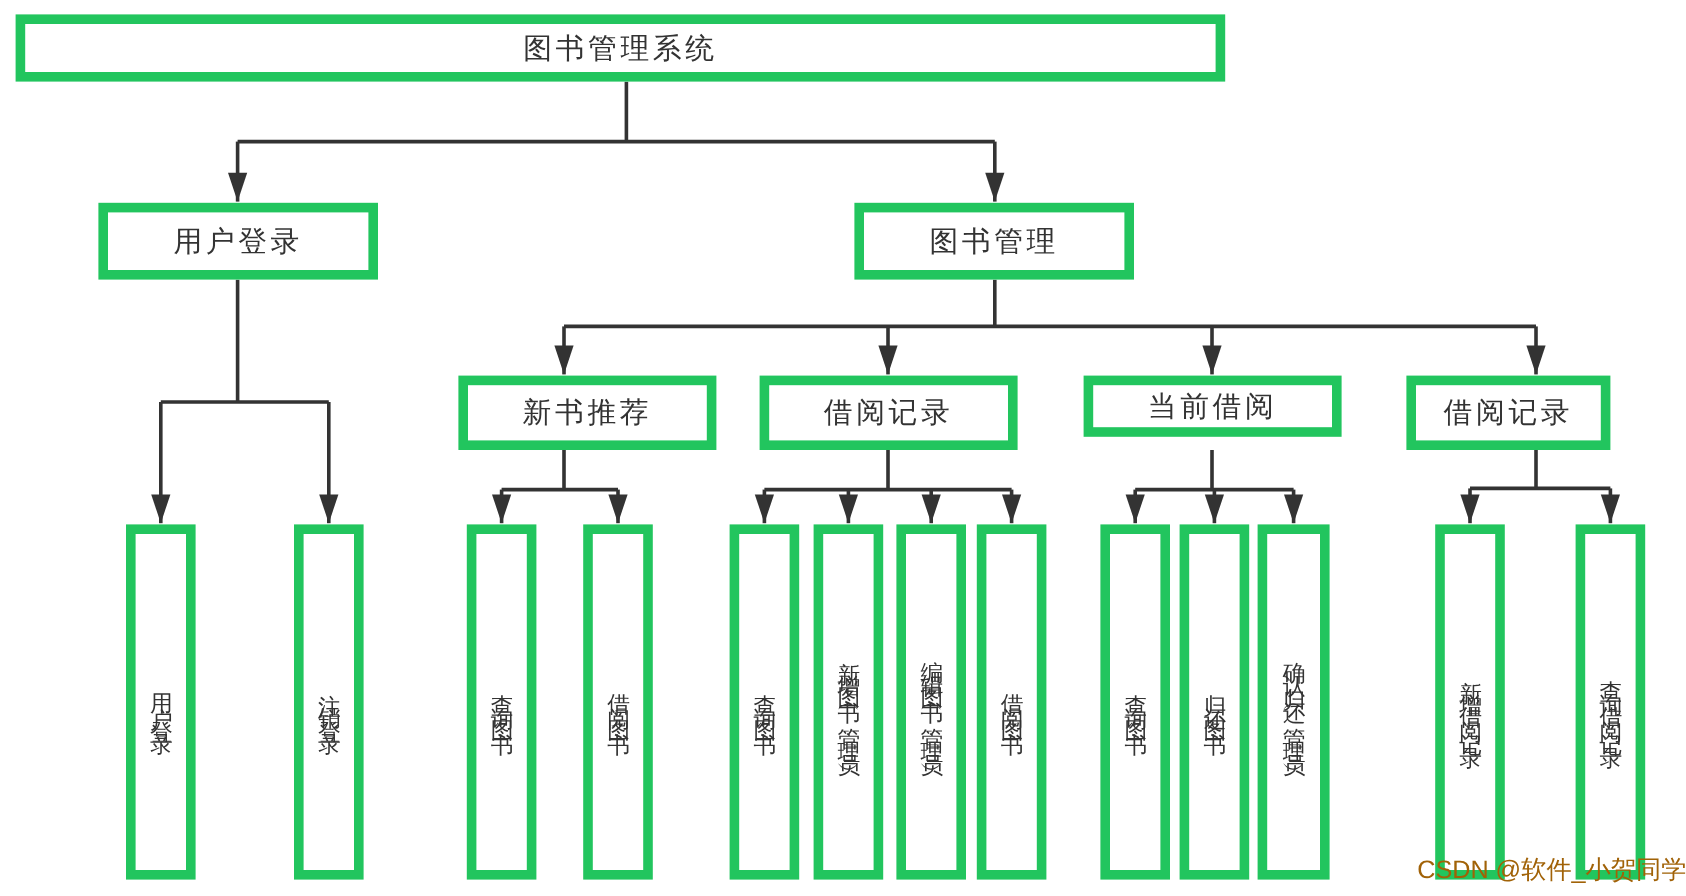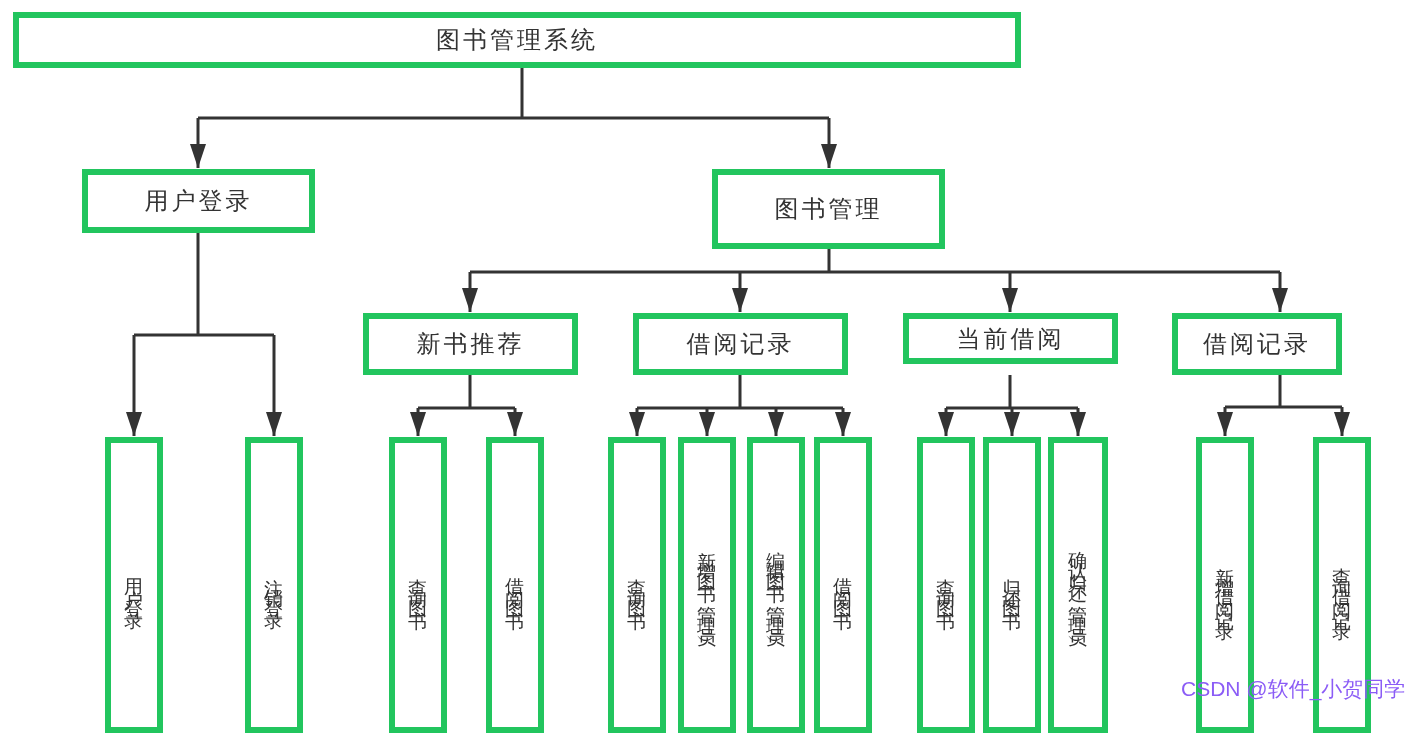--- a/index.html
+++ b/index.html
@@ -17,21 +17,21 @@
   }
   .wires {
     position: absolute;
     left: 0;
     top: 0;
     z-index: 1;
   }
   .node {
     position: absolute;
     box-sizing: border-box;
-    border: 6px solid #22c55e;
+    border: 8px solid #22c55e;
     background: #ffffff;
     color: #333333;
     display: flex;
     align-items: center;
     justify-content: center;
     z-index: 2;
   }
   .hnode {
     font-size: 24px;
     letter-spacing: 3px;
@@ -41,23 +41,23 @@
     writing-mode: vertical-rl;
     text-orientation: mixed;
     font-size: 19px;
     letter-spacing: 11px;
     line-height: 1;
     white-space: nowrap;
   }
   .watermark {
     position: absolute;
     left: 1181px;
-    top: 675px;
+    top: 711px;
     font-size: 21px;
-    color: #8b5cf6;
+    color: #a16207;
     white-space: nowrap;
     z-index: 5;
   }
 </style>
 </head>
 <body>
 
 <div class="canvas">
 
   <svg class="wires" width="1405" height="747" viewBox="0 0 1405 747">
@@ -103,25 +103,25 @@
     </g>
   </svg>
 
   <div class="node hnode" style="left:13px;top:12px;width:1008px;height:56px">
     <span>图书管理系统</span>
   </div>
 
   <div class="node hnode" style="left:82px;top:169px;width:233px;height:64px">
     <span>用户登录</span>
   </div>
-  <div class="node hnode" style="left:712px;top:169px;width:233px;height:80px">
+  <div class="node hnode" style="left:712px;top:169px;width:233px;height:64px">
     <span>图书管理</span>
   </div>
 
-  <div class="node hnode" style="left:363px;top:313px;width:215px;height:62px">
+  <div class="node hnode" style="left:382px;top:313px;width:215px;height:62px">
     <span>新书推荐</span>
   </div>
   <div class="node hnode" style="left:633px;top:313px;width:215px;height:62px">
     <span>借阅记录</span>
   </div>
   <div class="node hnode" style="left:903px;top:313px;width:215px;height:51px">
     <span>当前借阅</span>
   </div>
   <div class="node hnode" style="left:1172px;top:313px;width:170px;height:62px">
     <span>借阅记录</span>

